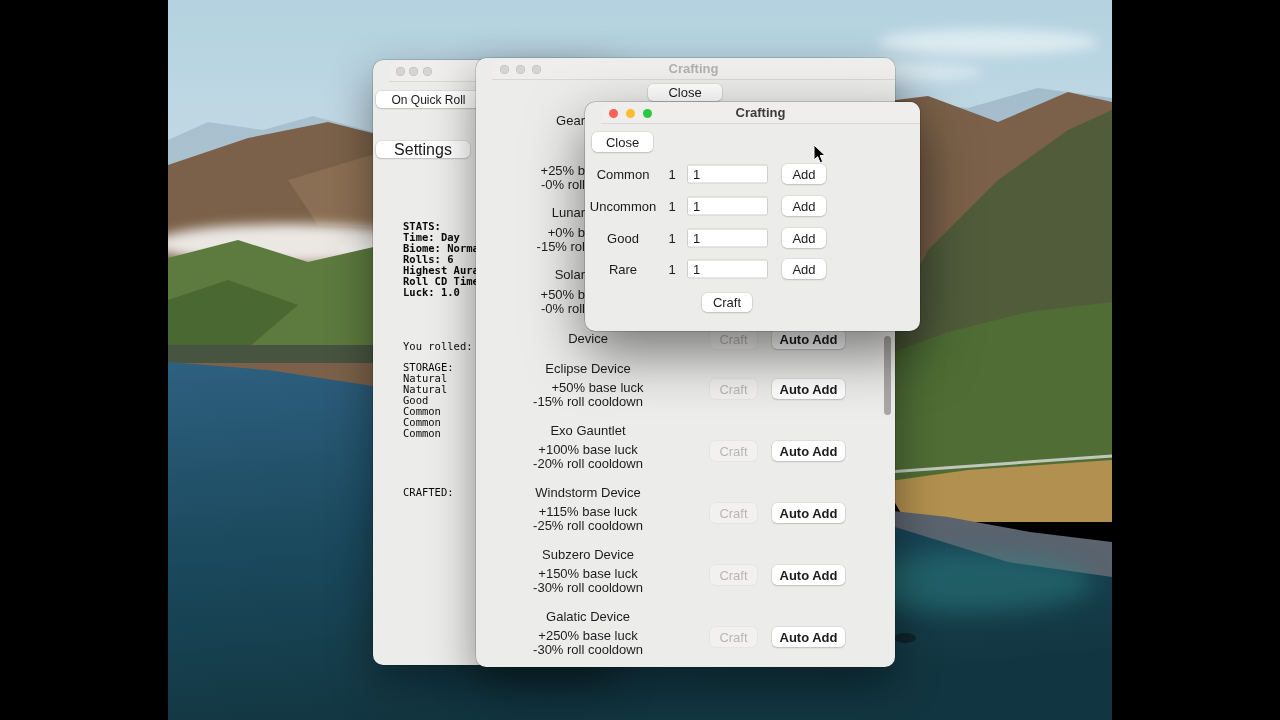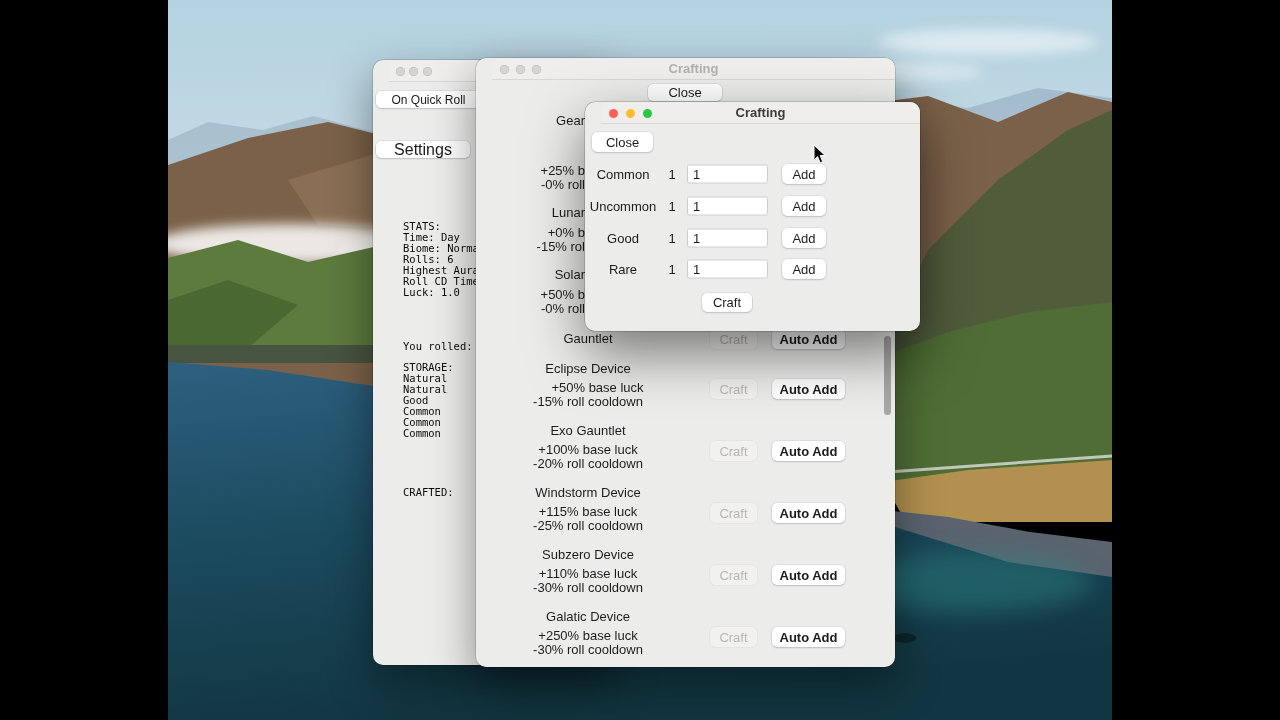--- a/index.html
+++ b/index.html
@@ -99,21 +99,21 @@
       <span class="dot inactive" style="left:7px;"></span>
       <span class="dot inactive" style="left:20px;"></span>
       <span class="dot inactive" style="left:34px;"></span>
     </div>
     <div class="btn" style="left:3px;top:31px;width:105px;height:17px;font-size:12px;">
       <span>On Quick Roll</span>
     </div>
     <div class="btn" style="left:3px;top:81px;width:94px;height:17px;font-size:16px;">
       <span>Settings</span>
     </div>
-    <div style="position:absolute;left:30px;top:161px;">
+    <div style="position:absolute;left:30px;top:161px;font-weight:bold;">
       <div class="mono" style="position:static">STATS:</div>
       <div class="mono" style="position:static">Time: Day</div>
       <div class="mono" style="position:static">Biome: Normal</div>
       <div class="mono" style="position:static">Rolls: 6</div>
       <div class="mono" style="position:static">Highest Aura</div>
       <div class="mono" style="position:static">Roll CD Time</div>
       <div class="mono" style="position:static">Luck: 1.0</div>
     </div>
     <div class="mono" style="left:30px;top:281px;">You rolled: N</div>
     <div style="position:absolute;left:30px;top:302px;">
@@ -143,21 +143,21 @@
     <div class="frag" style="top:85px;margin-left:28px;">Luck</div>
     <div class="frag" style="top:105px;">+25% b</div>
     <div class="frag" style="top:119px;">-0% roll</div>
     <div class="frag" style="top:147px;">Lunar</div>
     <div class="frag" style="top:167px;">+0% b</div>
     <div class="frag" style="top:181px;">-15% rol</div>
     <div class="frag" style="top:209px;">Solar</div>
     <div class="frag" style="top:229px;">+50% b</div>
     <div class="frag" style="top:243px;">-0% roll</div>
 
-    <div class="item-name" style="top:273px;">Gauntlet</div>
+    <div class="item-name" style="top:273px;">Device</div>
     <div class="btn disabled" style="left:234px;top:271px;width:47px;height:20px;">
       <span>Craft</span>
     </div>
     <div class="btn bold" style="left:296px;top:271px;width:73px;height:20px;">
       <span>Auto Add</span>
     </div>
 
     <div class="item-name" style="top:303px;">Eclipse Device</div>
     <div class="item-desc" style="top:323px;padding-left:19px;">+50% base luck</div>
     <div class="item-desc" style="top:337px;">-15% roll cooldown</div>
@@ -182,21 +182,21 @@
     <div class="item-desc" style="top:447px;">+115% base luck</div>
     <div class="item-desc" style="top:461px;">-25% roll cooldown</div>
     <div class="btn disabled" style="left:234px;top:445px;width:47px;height:20px;">
       <span>Craft</span>
       </div>
     <div class="btn bold" style="left:296px;top:445px;width:73px;height:20px;">
       <span>Auto Add</span>
       </div>
 
     <div class="item-name" style="top:489px;">Subzero Device</div>
-    <div class="item-desc" style="top:509px;">+110% base luck</div>
+    <div class="item-desc" style="top:509px;">+150% base luck</div>
     <div class="item-desc" style="top:523px;">-30% roll cooldown</div>
     <div class="btn disabled" style="left:234px;top:507px;width:47px;height:20px;">
       <span>Craft</span>
       </div>
     <div class="btn bold" style="left:296px;top:507px;width:73px;height:20px;">
       <span>Auto Add</span>
       </div>
 
     <div class="item-name" style="top:551px;">Galatic Device</div>
     <div class="item-desc" style="top:571px;">+250% base luck</div>

